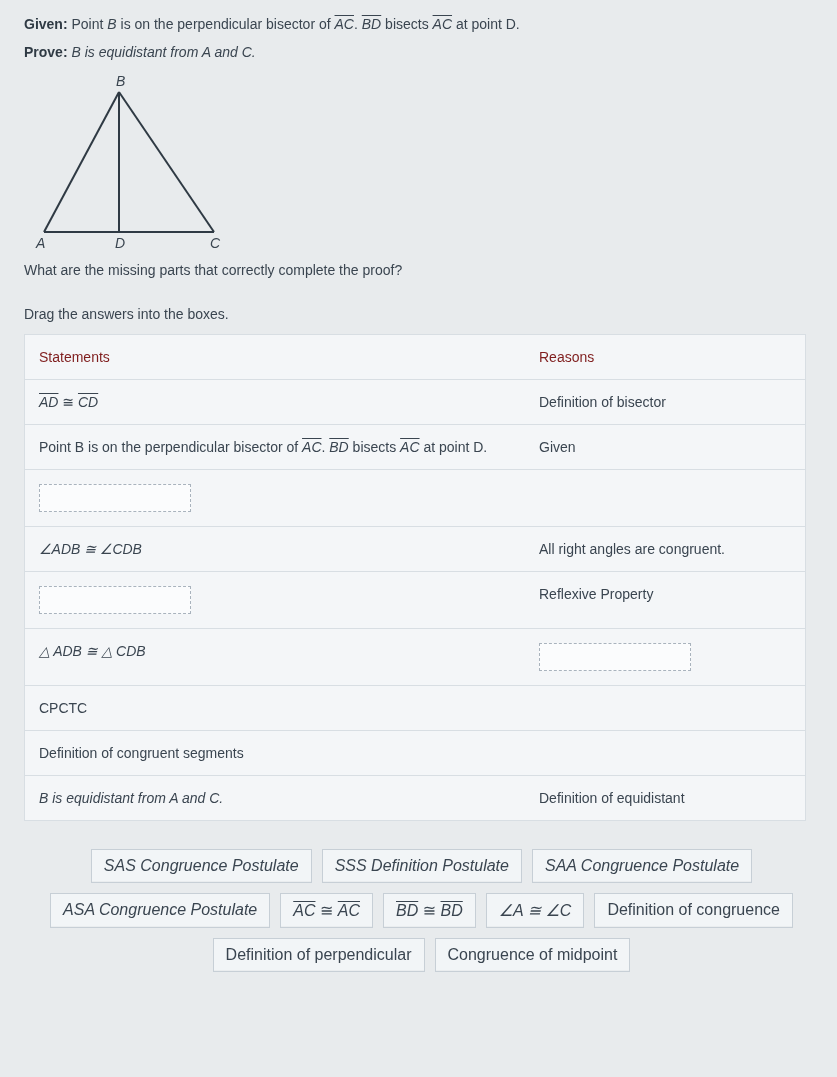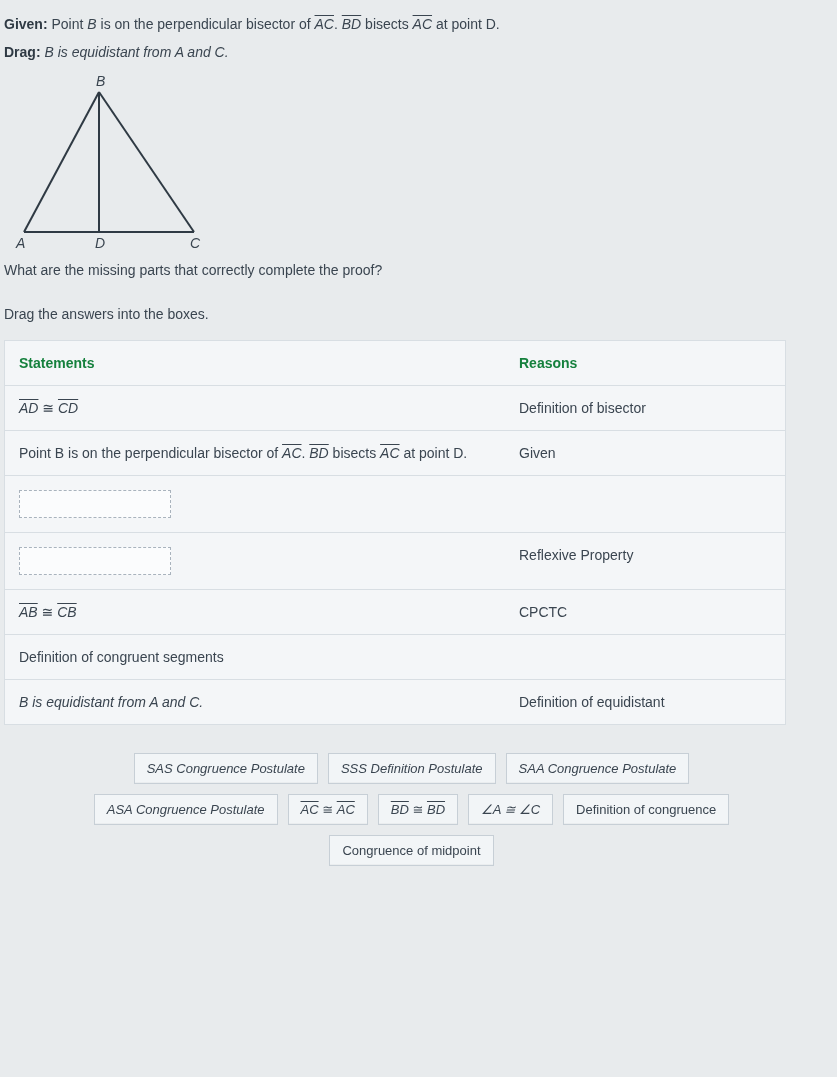--- a/index.html
+++ b/index.html
@@ -4,89 +4,89 @@
 <style>
 body{
   margin:0;
   font-family:Arial,Helvetica,sans-serif;
   background:#e8ebed;
   color:#3a4550;
   font-size:14px;
   width:837px;
 }
 .page{
-  padding:10px 18px 30px 4px;
+  padding:10px 18px 30px 24px;
 }
 .given,.prove,.question,.drag{
   margin:6px 0 12px 0;
   color:#3a4550;
 }
 .given .label,.prove .label{font-weight:bold;color:#2f3a44}
 .overline{text-decoration:overline}
 .ital{font-style:italic}
 .figure{margin:8px 0 6px 0}
 .figure svg{display:block}
 .figlabel{color:#3a4550;font-size:14px}
 .question{margin-top:10px;margin-bottom:28px}
-.drag{margin-bottom:18px}
+.drag{margin-bottom:12px}
 
 .table{
   background:#f4f6f8;
   border:1px solid #d8dee3;
   padding:0;
   width:780px;
 }
 .row{display:flex;border-top:1px solid #d8dee3}
 .row:first-child{border-top:none}
 .cell-l{
   width:500px;
   padding:14px 12px 14px 14px;
   box-sizing:border-box;
 }
 .cell-r{
   flex:1;
   padding:14px 12px 14px 14px;
   box-sizing:border-box;
 }
-.head{font-weight:bold;color:#15803d}
+.head{font-weight:normal;color:#7f1d1d}
 .dropzone{
   display:inline-block;
   min-width:150px;
   height:26px;
   border:1px dashed #a9b3bd;
   background:#fbfcfd;
   vertical-align:middle;
 }
 
 .chips{
   margin-top:28px;
   text-align:center;
 }
 .chiprow{margin:10px 0;display:flex;justify-content:center;gap:10px;flex-wrap:wrap}
 .chip{
   display:inline-block;
   border:1px solid #c7cfd6;
   background:#f2f5f7;
   padding:7px 12px;
   color:#3a4550;
-  font-size:13px;
+  font-size:16px;
   box-shadow:inset 0 -1px 0 rgba(0,0,0,.03);
 }
 </style>
 </head>
 <body>
 <div class="page">
 
 <div class="given">
   <span class="label">Given:</span>
   <span>Point </span><span class="ital">B</span><span> is on the perpendicular bisector of </span><span class="overline ital">AC</span><span>. </span><span class="overline ital">BD</span><span> bisects </span><span class="overline ital">AC</span><span> at point D.</span>
 </div>
 
 <div class="prove">
-  <span class="label">Drag:</span>
+  <span class="label">Prove:</span>
   <span class="ital"> B is equidistant from A and C.</span>
 </div>
 
 <div class="figure">
   <svg width="210" height="180" viewBox="0 0 210 180">
     <line x1="20" y1="160" x2="190" y2="160" stroke="#2f3a44" stroke-width="2"></line>
     <line x1="20" y1="160" x2="95" y2="20" stroke="#2f3a44" stroke-width="2"></line>
     <line x1="190" y1="160" x2="95" y2="20" stroke="#2f3a44" stroke-width="2"></line>
     <line x1="95" y1="20" x2="95" y2="160" stroke="#2f3a44" stroke-width="2"></line>
     <text x="92" y="14" class="figlabel" fill="#3a4550" font-size="14" font-style="italic">B</text>
@@ -119,33 +119,40 @@
     </div>
     <div class="cell-r">Given</div>
   </div>
 
   <div class="row">
     <div class="cell-r">
       <span class="dropzone"></span>
     </div>
   </div>
 
+  <div class="row">
+    <div class="cell-l ital">∠ADB ≅ ∠CDB</div>
+    <div class="cell-r">All right angles are congruent.</div>
+  </div>
 
   <div class="row">
     <div class="cell-l">
       <span class="dropzone"></span>
     </div>
     <div class="cell-r">Reflexive Property</div>
   </div>
 
+  <div class="row">
+    <div class="cell-l ital">△ ADB ≅ △ CDB</div>
+    <div class="cell-r">
+      <span class="dropzone"></span>
+    </div>
+  </div>
 
   <div class="row">
-    <div class="cell-l">
-      <span class="overline ital">AB</span><span> ≅ </span><span class="overline ital">CB</span>
-    </div>
     <div class="cell-r">CPCTC</div>
   </div>
 
   <div class="row">
     <div class="cell-r">Definition of congruent segments</div>
   </div>
 
   <div class="row">
     <div class="cell-l ital">B is equidistant from A and C.</div>
     <div class="cell-r">Definition of equidistant</div>
@@ -159,17 +166,18 @@
     <span class="chip ital">SAA Congruence Postulate</span>
   </div>
   <div class="chiprow">
     <span class="chip ital">ASA Congruence Postulate</span>
     <span class="chip"><span class="overline ital">AC</span><span> ≅ </span><span class="overline ital">AC</span></span>
     <span class="chip"><span class="overline ital">BD</span><span> ≅ </span><span class="overline ital">BD</span></span>
     <span class="chip ital">∠A ≅ ∠C</span>
     <span class="chip">Definition of congruence</span>
   </div>
   <div class="chiprow">
+    <span class="chip">Definition of perpendicular</span>
     <span class="chip">Congruence of midpoint</span>
   </div>
 </div>
 
 </div>
 
 </body></html>

